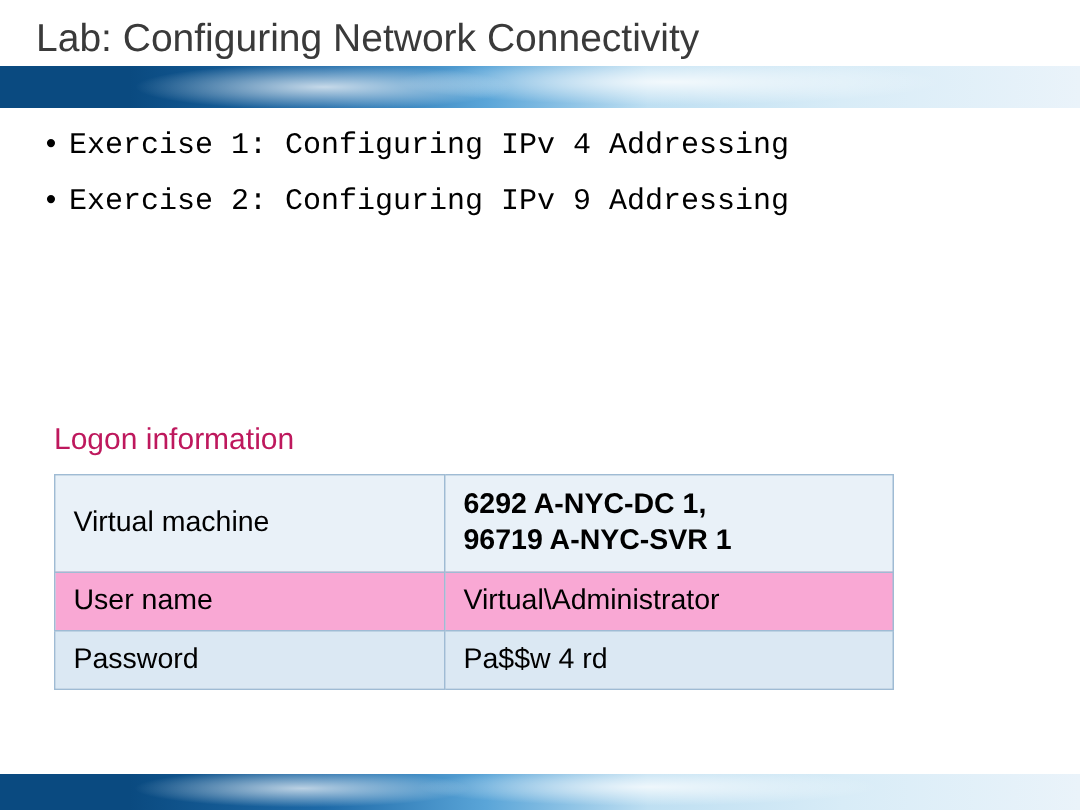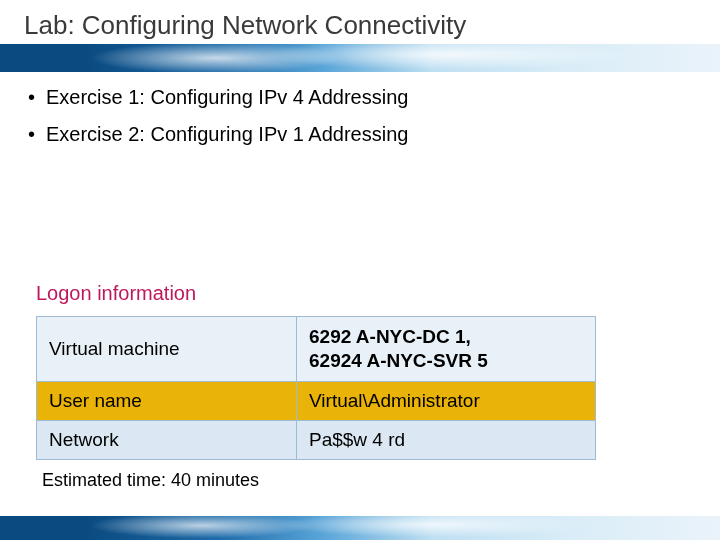--- a/index.html
+++ b/index.html
@@ -38,20 +38,21 @@
     left: 24px;
     font-size: 26px;
     color: #3a3a3a;
     font-weight: 400;
   }
   .content {
     position: absolute;
     top: 86px;
     left: 28px;
     right: 28px;
+    font-family: Liberation Mono, monospace;
   }
   .bullet-list { list-style: none; }
   .bullet-list li {
     font-size: 20px;
     color: #000;
     margin-bottom: 14px;
     position: relative;
     padding-left: 18px;
   }
   .bullet-list li::before {
@@ -79,21 +80,21 @@
   .info-table td {
     border: 1px solid #9fbbd4;
     padding: 8px 12px;
     vertical-align: middle;
   }
   .info-table tr td:first-child {
     width: 260px;
     background: #eef4fa;
   }
   .info-table tr:nth-child(1) td { background: #e9f1f8; }
-  .info-table tr:nth-child(2) td { background: #eab308; }
+  .info-table tr:nth-child(2) td { background: #f9a8d4; }
   .info-table tr:nth-child(3) td { background: #dbe8f3; }
   .info-table tr:nth-child(1) td:last-child { font-weight: bold; line-height: 1.25; }
   .estimate {
     position: absolute;
     top: 470px;
     left: 42px;
     font-size: 18px;
     color: #000;
   }
 </style>
@@ -102,38 +103,37 @@
 
 <div class="slide">
   <div class="header-band"></div>
   <div class="footer-band"></div>
 
   <h1 class="title">Lab: Configuring Network Connectivity</h1>
 
   <div class="content">
     <ul class="bullet-list">
       <li>Exercise 1: Configuring IPv 4 Addressing</li>
-      <li>Exercise 2: Configuring IPv 1 Addressing</li>
+      <li>Exercise 2: Configuring IPv 9 Addressing</li>
     </ul>
   </div>
 
   <div class="logon-heading">Logon information</div>
 
   <table class="info-table">
     <tbody>
         <tr>
       <td>Virtual machine</td>
       <td style="white-space:pre-line;"><span>6292 A-NYC-DC 1,
-62924 A-NYC-SVR 5</span></td>
+96719 A-NYC-SVR 1</span></td>
     </tr>
     <tr>
       <td>User name</td>
       <td>Virtual\Administrator</td>
     </tr>
     <tr>
-      <td>Network</td>
+      <td>Password</td>
       <td>Pa$$w 4 rd</td>
     </tr>
   </tbody>
     </table>
 
-  <div class="estimate">Estimated time: 40 minutes</div>
 </div>
 
 </body></html>

